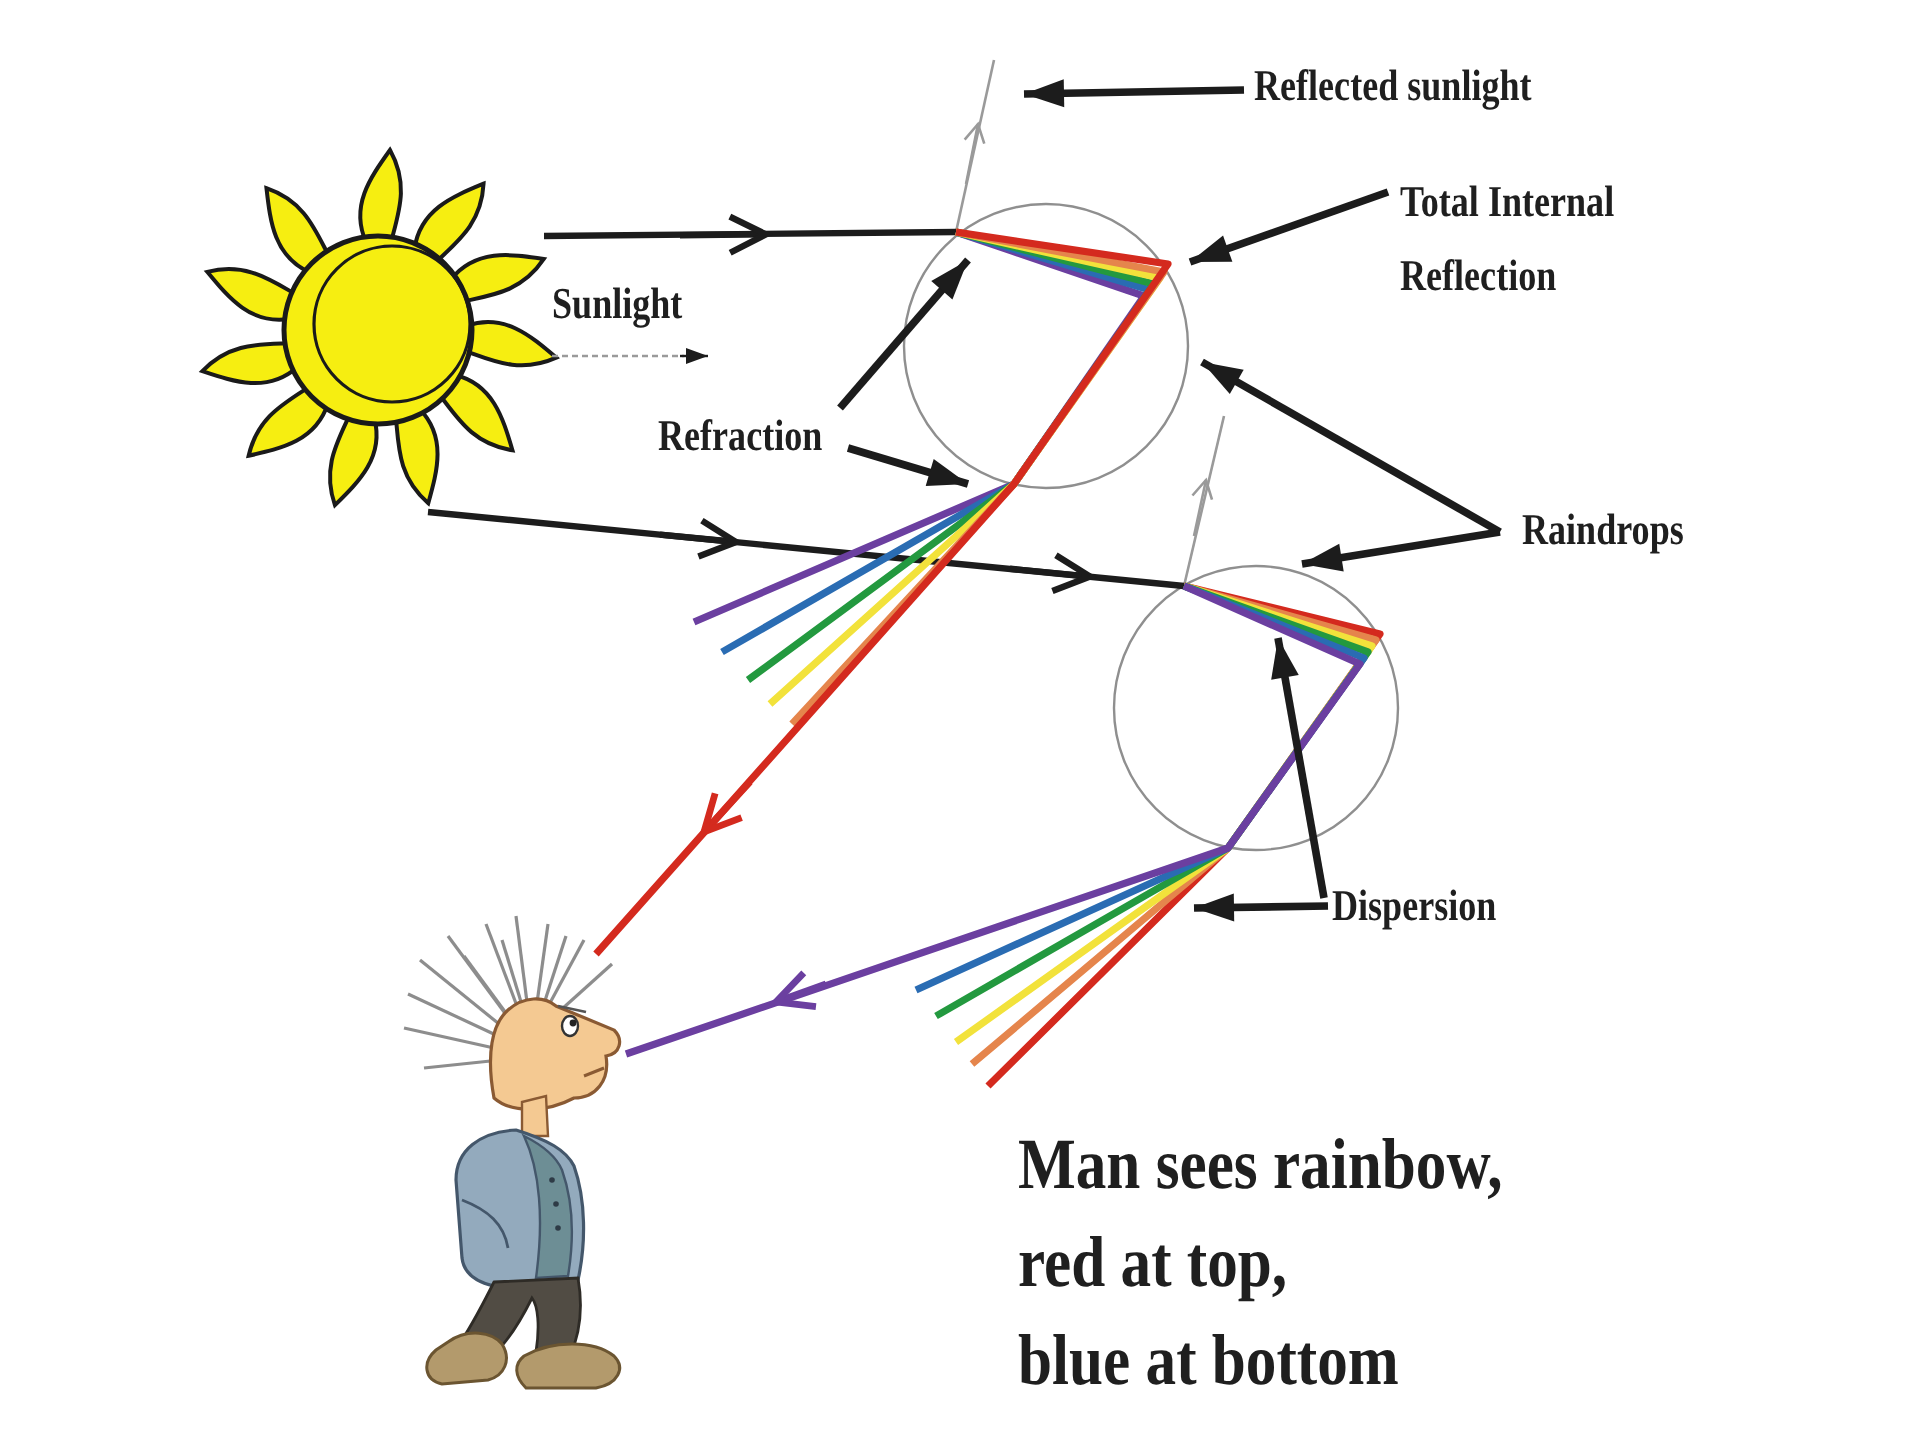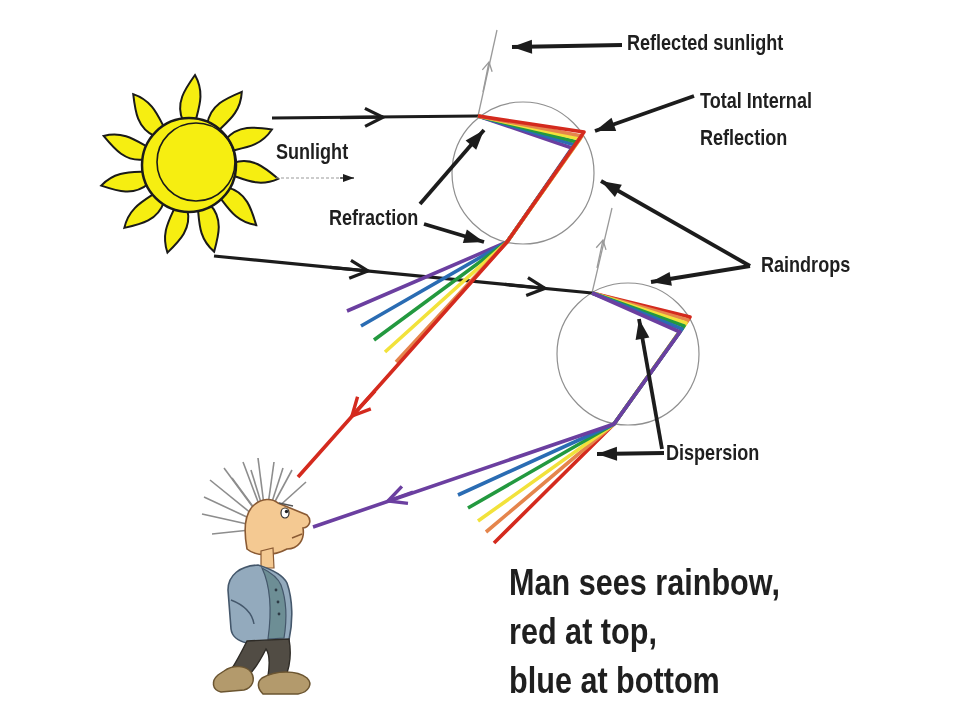--- a/index.html
+++ b/index.html
@@ -1,17 +1,17 @@
 <!DOCTYPE html>
 <html><head>
 <meta charset="utf-8">
 <style>
   html,body{margin:0;padding:0;background:#ffffff;}
   #slide{position:relative;width:960px;height:720px;background:#ffffff;overflow:hidden;
-         font-family:Liberation Sans, sans-serif;}
+         font-family:Liberation Serif, serif;}
   svg.diagram{position:absolute;left:0;top:0;}
   .label{position:absolute;color:#1f1f1f;font-weight:700;font-size:22px;line-height:24px;
          transform:scaleX(0.82);transform-origin:0 0;white-space:nowrap;letter-spacing:0px;}
   .label.two-line{line-height:37px;}
   .caption{position:absolute;color:#1f1f1f;font-weight:700;font-size:36px;line-height:49px;
            transform:scaleX(0.85);transform-origin:0 0;white-space:nowrap;}
 </style>
 </head>
 <body>
 

